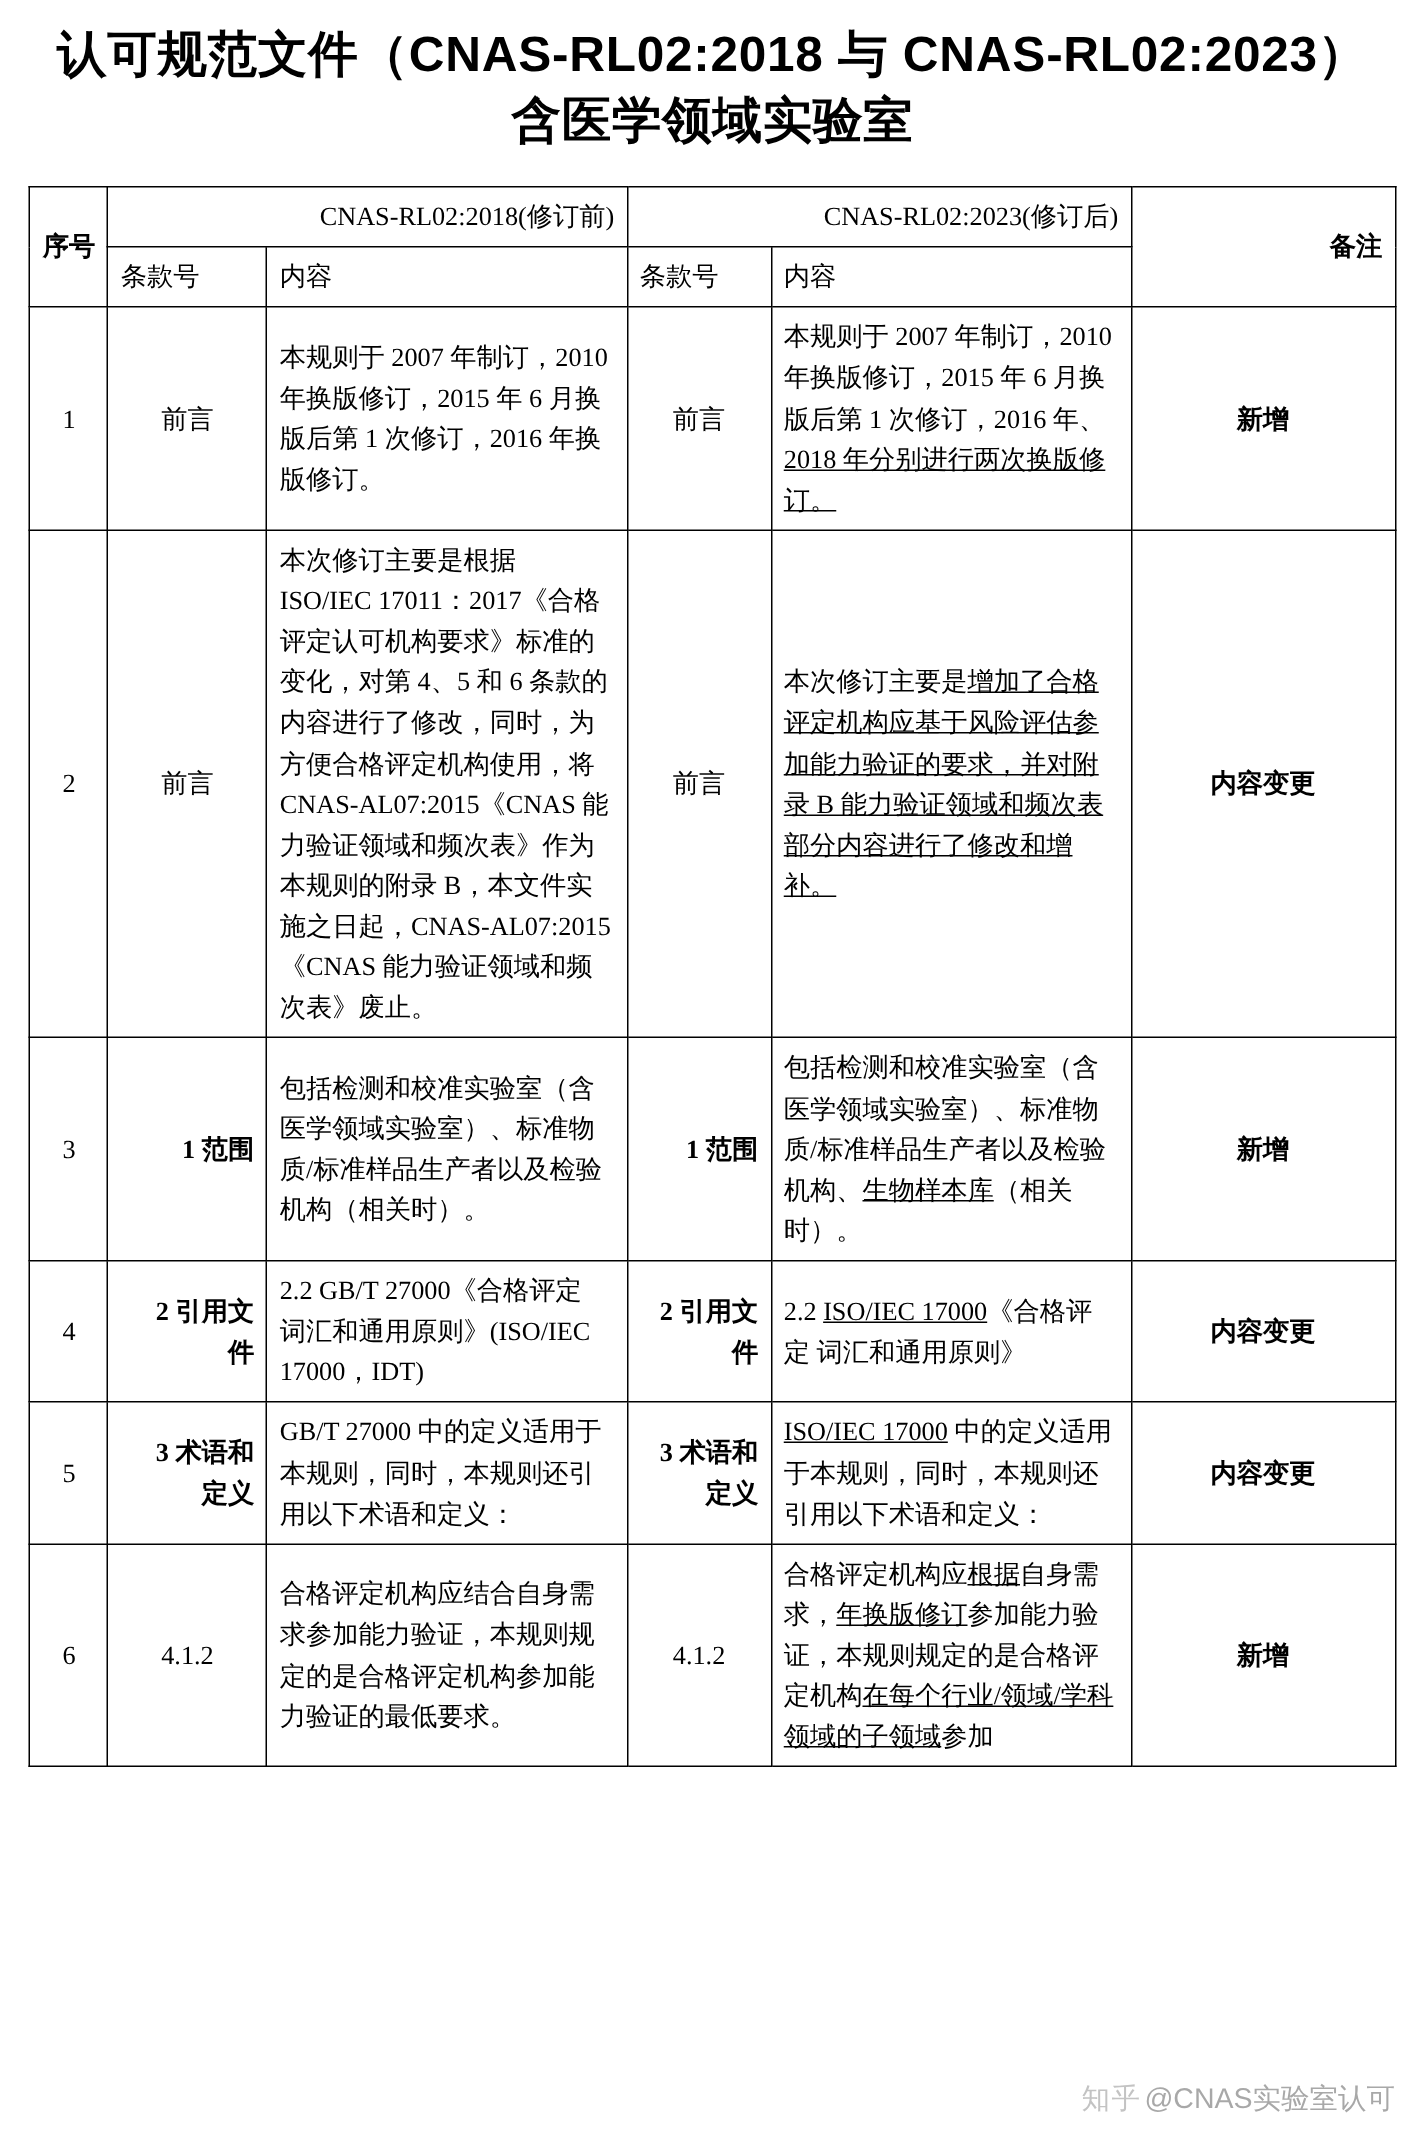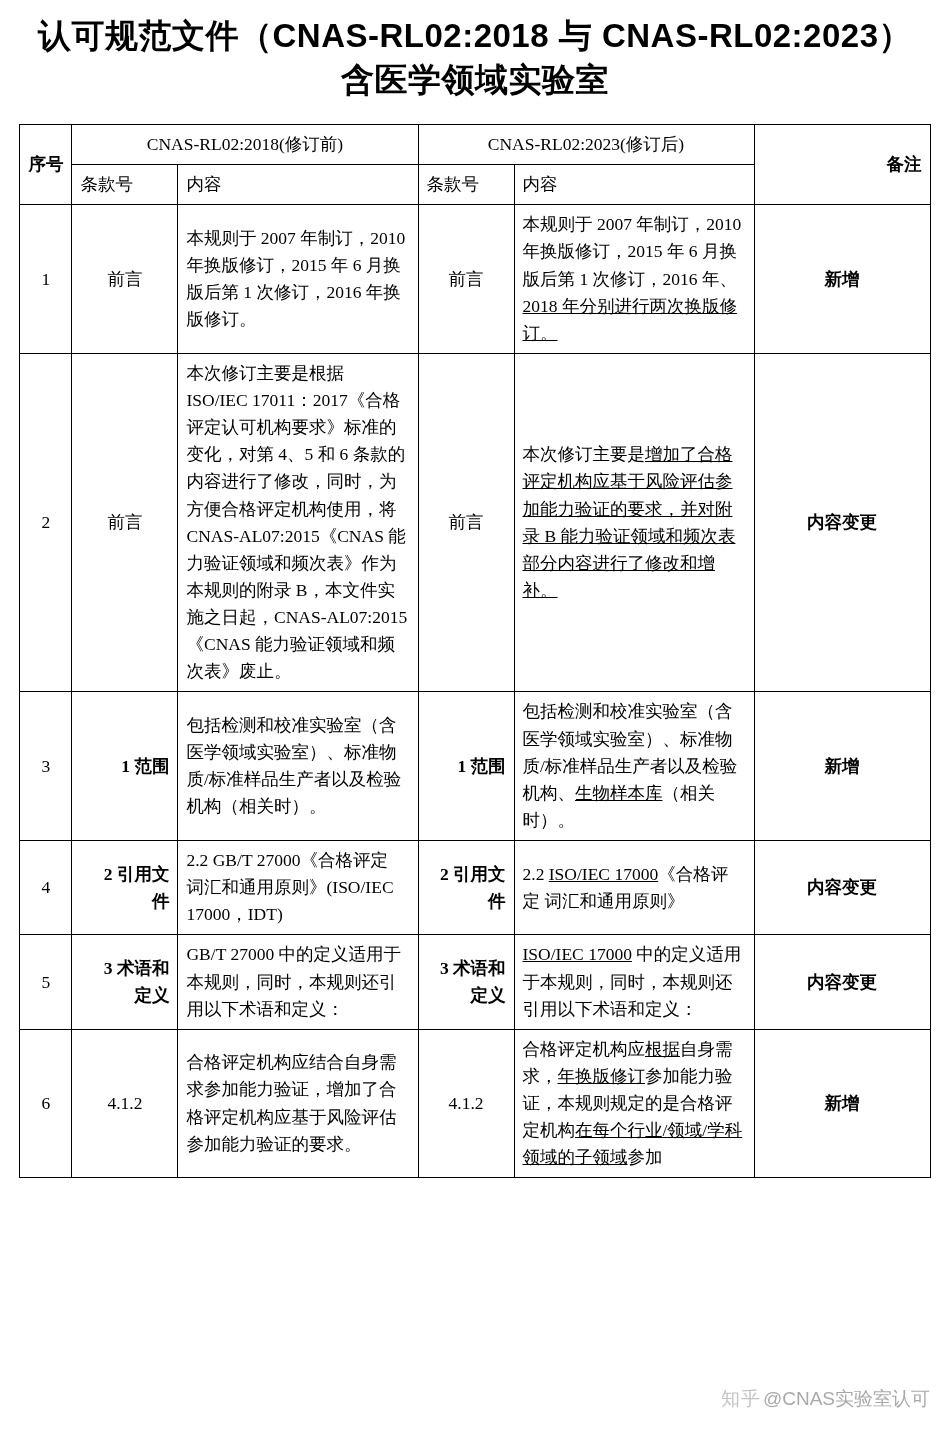--- a/index.html
+++ b/index.html
@@ -45,21 +45,21 @@
     line-height: 1.55;
   }
   col.c-seq { width: 52px; }
   col.c-old-clause { width: 106px; }
   col.c-old-text { width: 240px; }
   col.c-new-clause { width: 96px; }
   col.c-new-text { width: 240px; }
   col.c-remark { width: 176px; }
 
   th.head-group {
-    text-align: center;
+    text-align: right;
     font-size: 19px;
     font-weight: normal;
     font-family: "Liberation Serif", serif;
     padding: 12px 4px;
   }
   th.head-seq {
     text-align: center;
     font-weight: bold;
     font-size: 18px;
     vertical-align: bottom;
@@ -192,21 +192,21 @@
         <td class="clause left-pad">3  术语和定义</td>
         <td class="body">GB/T 27000 中的定义适用于本规则，同时，本规则还引用以下术语和定义：</td>
         <td class="clause left-pad">3  术语和定义</td>
         <td class="body"><span class="u">ISO/IEC 17000</span><span> 中的定义适用于本规则，同时，本规则还引用以下术语和定义：</span></td>
         <td class="remark">内容变更</td>
       </tr>
 
       <tr>
         <td class="seq">6</td>
         <td class="clause">4.1.2</td>
-        <td class="body">合格评定机构应结合自身需求参加能力验证，增加了合格评定机构应基于风险评估参加能力验证的要求。</td>
+        <td class="body">合格评定机构应结合自身需求参加能力验证，本规则规定的是合格评定机构参加能力验证的最低要求。</td>
         <td class="clause">4.1.2</td>
         <td class="body" id="row6-new"><span>合格评定机构应</span><span class="u">根据</span><span>自身需求，</span><span class="u">年换版修订</span><span>参加能力验证，本规则规定的是合格评定机构</span><span class="u">在每个行业/领域/学科领域的子领域</span><span>参加</span></td>
         <td class="remark">新增</td>
       </tr>
 
     </tbody>
   </table>
 
   <div class="watermark">
     <span class="wm-logo">知乎</span><span>@CNAS实验室认可</span>

